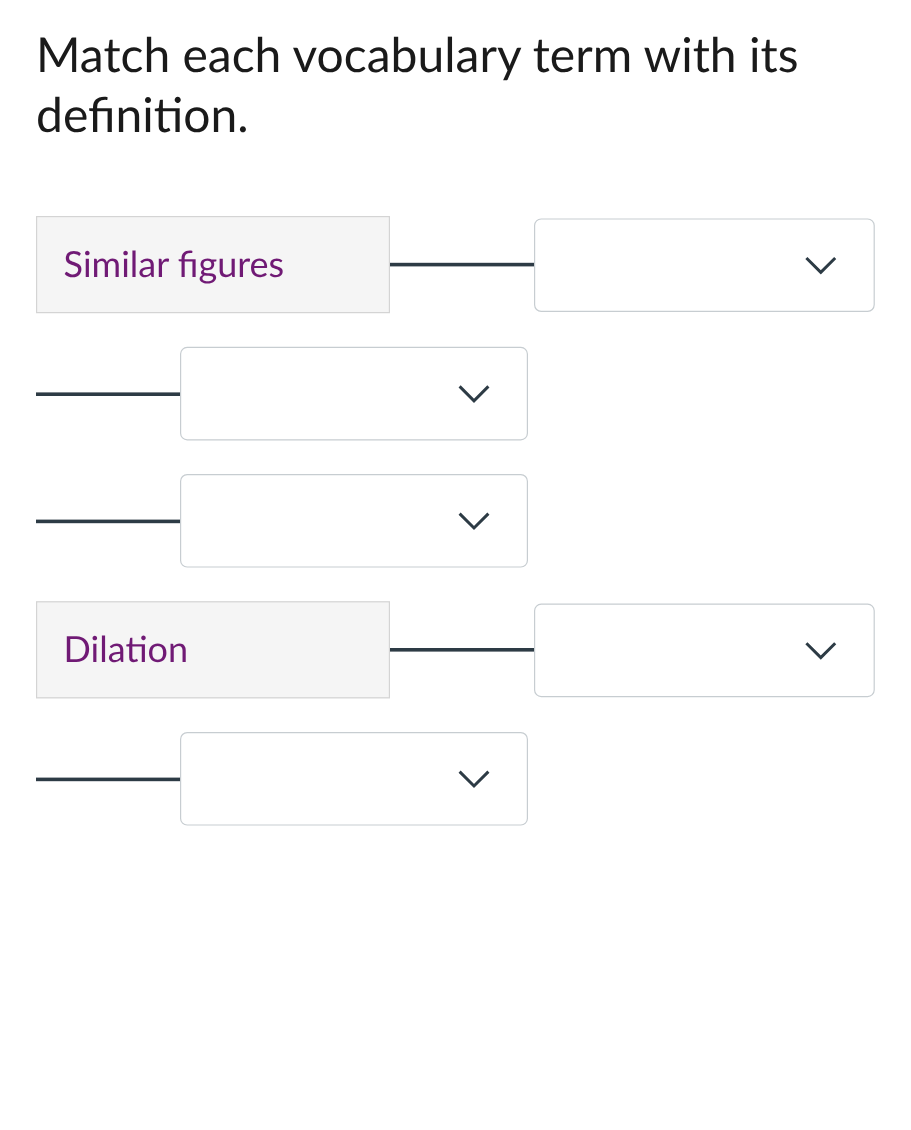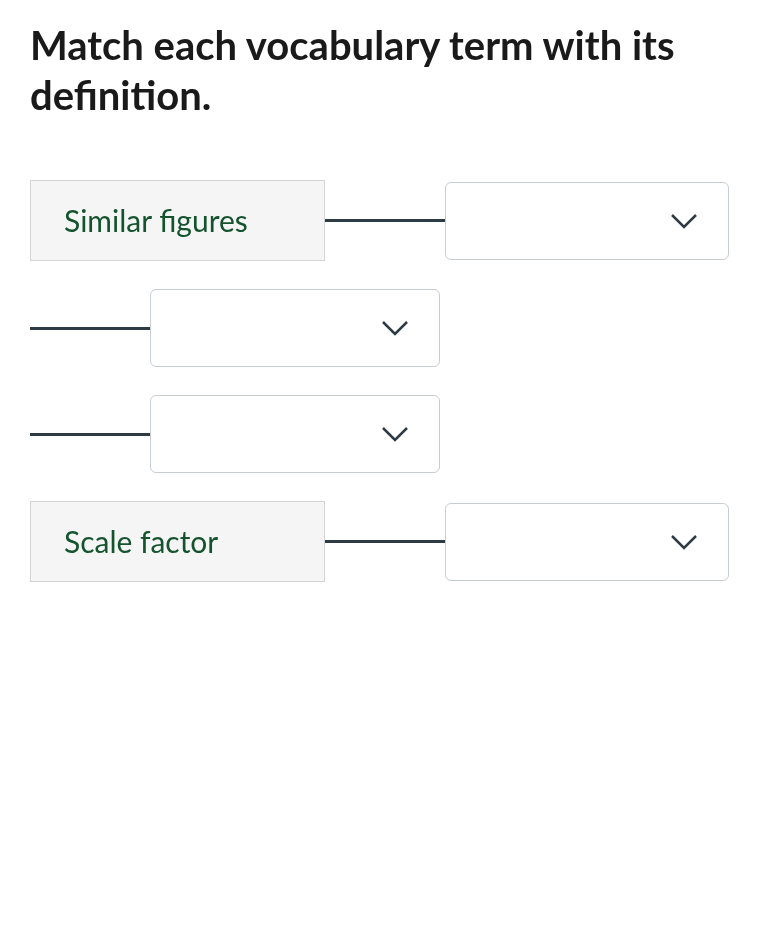--- a/index.html
+++ b/index.html
@@ -12,37 +12,37 @@
       background: #ffffff;
       width: 759px;
       padding: 20px 30px;
       color: #2d3b45;
     }
     .instruction {
       font-size: 40px;
       line-height: 1.25;
       color: #1a1a1a;
       margin-bottom: 60px;
-      font-weight: 700;
+      font-weight: 400;
     }
     .matching-container {
       display: flex;
       flex-direction: column;
       gap: 28px;
     }
     .match-row {
       display: flex;
       align-items: center;
     }
     .term-box {
       background: #f5f5f5;
       border: 1px solid #d4d4d4;
-      padding: 20px 33px;
+      padding: 20px 22px;
       font-size: 30px;
-      color: #14532d;
+      color: #701a75;
       width: 300px;
       min-height: 78px;
       display: flex;
       align-items: center;
       line-height: 1.3;
     }
     .connector {
       flex: 0 0 120px;
       height: 3px;
       background: #2d3b45;
@@ -105,25 +105,35 @@
     <div class="connector"></div>
     <div class="dropdown">
       <span class="chevron">
         <svg viewBox="0 0 28 16">
             <polyline points="2,2 14,14 26,2" fill="none" stroke="#2d3b45" stroke-width="2.5"></polyline>
           </svg>
       </span>
     </div>
   </div>
 
+  <div class="match-row">
+    <div class="term-box">
+      <span>Dilation</span>
+    </div>
+    <div class="connector"></div>
+    <div class="dropdown">
+      <span class="chevron">
+        <svg viewBox="0 0 28 16">
+            <polyline points="2,2 14,14 26,2" fill="none" stroke="#2d3b45" stroke-width="2.5"></polyline>
+          </svg>
+      </span>
+    </div>
+  </div>
 
   <div class="match-row">
-    <div class="term-box">
-      <span>Scale factor</span>
-    </div>
     <div class="connector"></div>
     <div class="dropdown">
       <span class="chevron">
         <svg viewBox="0 0 28 16">
             <polyline points="2,2 14,14 26,2" fill="none" stroke="#2d3b45" stroke-width="2.5"></polyline>
           </svg>
       </span>
     </div>
   </div>
 

